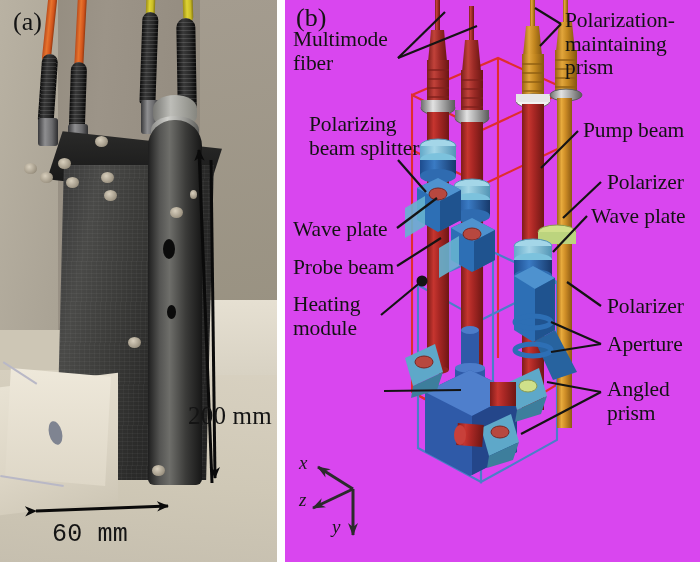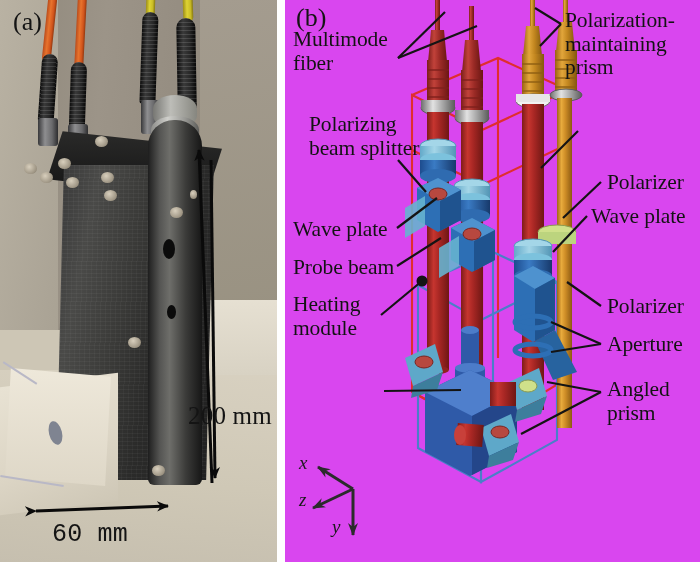--- a/index.html
+++ b/index.html
@@ -400,20 +400,21 @@
     <div class="bl" style="left:12px;top:113px;margin-left:12px;">Polarizing
 beam splitter</div>
     <div class="bl" style="left:8px;top:218px;">Wave plate</div>
     <div class="bl" style="left:8px;top:293px;">Heating
 module</div>
     <div class="bl" style="left:8px;top:256px;">Probe beam</div>
 
     <div class="bl" style="left:280px;top:9px;">Polarization-
 maintaining
 prism</div>
+    <div class="bl" style="left:298px;top:119px;">Pump beam</div>
     <div class="bl" style="left:322px;top:171px;">Polarizer</div>
     <div class="bl" style="left:306px;top:205px;">Wave plate</div>
     <div class="bl" style="left:322px;top:295px;">Polarizer</div>
     <div class="bl" style="left:322px;top:378px;">Angled
 prism</div>
     <div class="bl" style="left:322px;top:333px;">Aperture</div>
 
     <div class="axlbl" style="left:14px;top:452px;">x</div>
     <div class="axlbl" style="left:14px;top:489px;">z</div>
     <div class="axlbl" style="left:47px;top:516px;">y</div>

